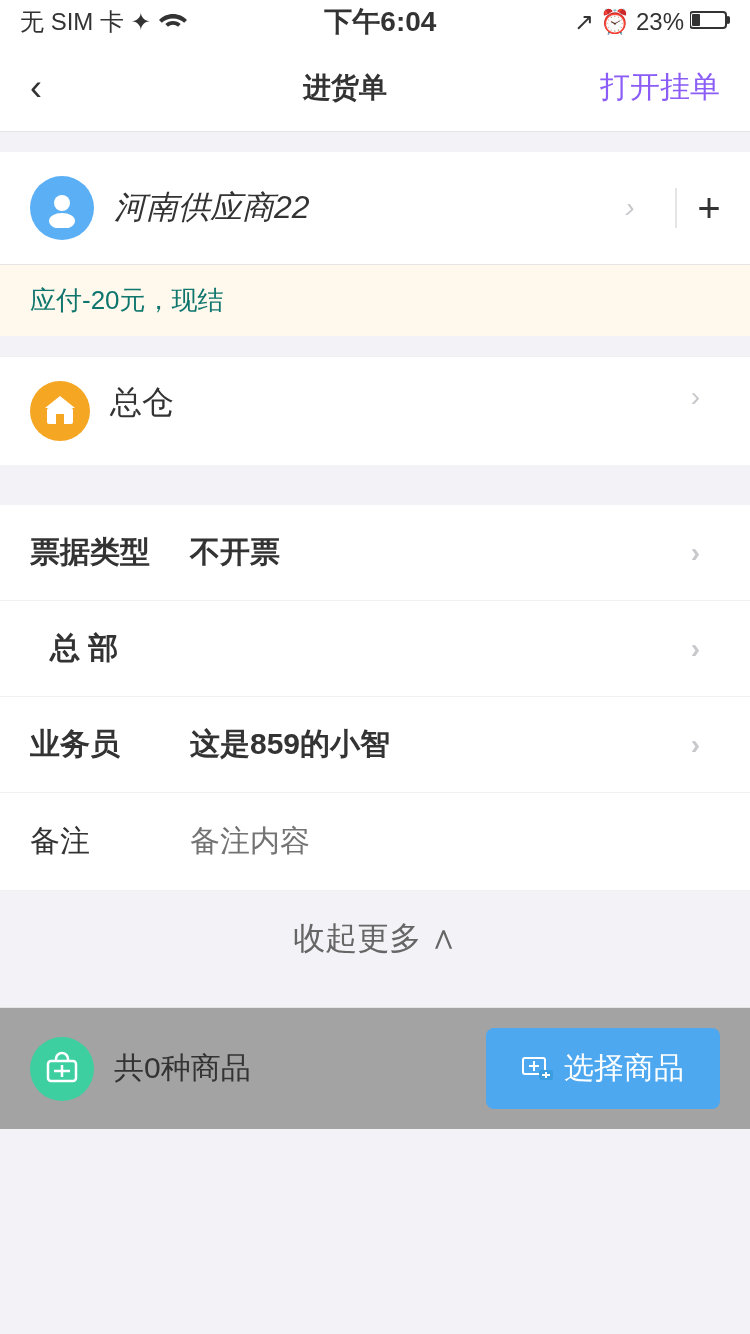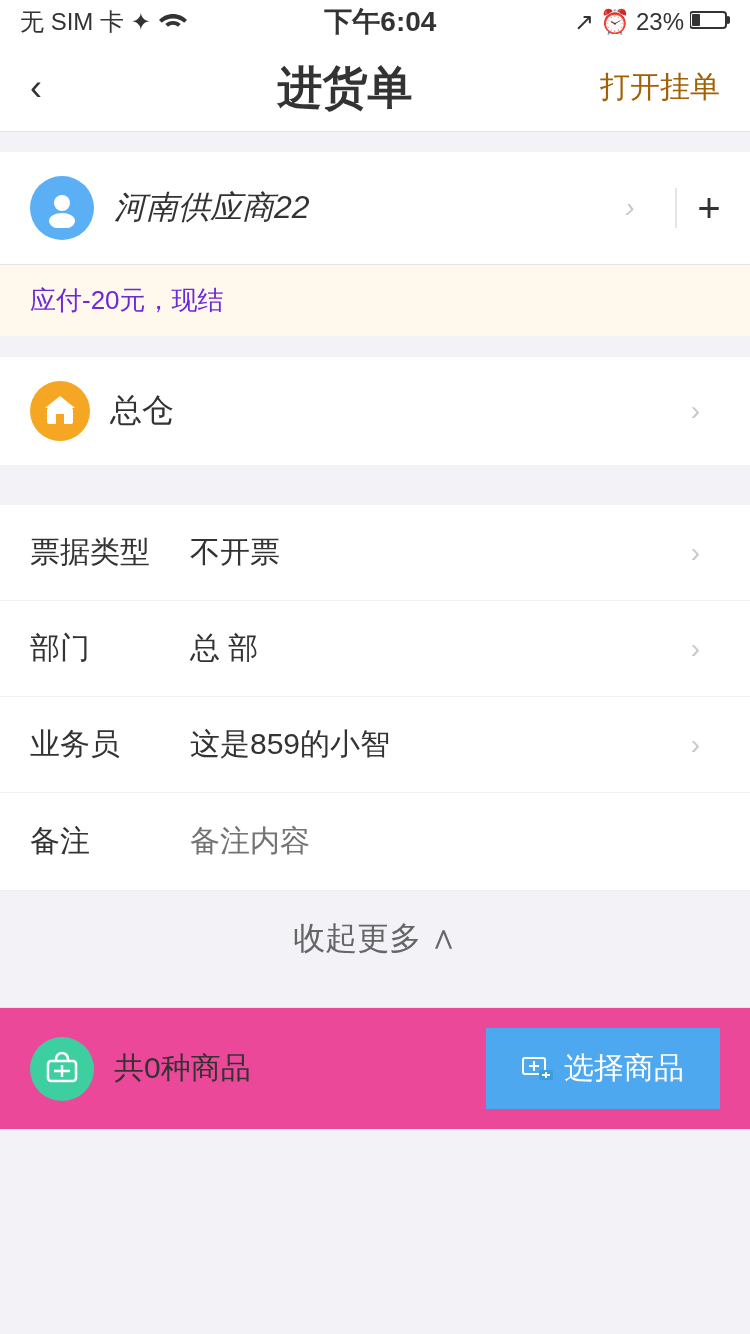--- a/index.html
+++ b/index.html
@@ -40,27 +40,27 @@
       padding: 0 30px;
       border-bottom: 1px solid #e5e5e5;
     }
     .nav-back {
       font-size: 36px;
       color: #333;
       cursor: pointer;
       width: 60px;
     }
     .nav-title {
-      font-size: 45px;
+      font-size: 28px;
       font-weight: 600;
       color: #333;
     }
     .nav-action {
       font-size: 30px;
-      color: #a16207;
+      color: #8b5cf6;
       cursor: pointer;
     }
 
     
     .section-gap {
       height: 20px;
       background: #f2f2f7;
     }
 
     
@@ -110,27 +110,26 @@
       height: 40px;
       background: #e5e5e5;
       margin: 0 20px;
     }
 
     
     .notice-bar {
       background: #fff8ec;
       padding: 18px 30px;
       font-size: 26px;
-      color: #6d28d9;
+      color: #0f766e;
     }
 
     
     .warehouse-row {
       display: flex;
-      align-items: center;
       padding: 24px 30px;
       background: #fff;
       border-top: 1px solid #f0f0f0;
     }
     .warehouse-icon {
       width: 60px;
       height: 60px;
       border-radius: 50%;
       background: #f5a623;
       display: flex;
@@ -150,20 +149,21 @@
       background: #fff;
       margin-top: 20px;
     }
     .form-row {
       display: flex;
       align-items: center;
       padding: 0 30px;
       height: 96px;
       border-bottom: 1px solid #f0f0f0;
       background: #fff;
+      font-weight: bold;
     }
     .form-row:last-child {
       border-bottom: none;
     }
     .form-label {
       font-size: 30px;
       color: #333;
       width: 140px;
       flex-shrink: 0;
     }
@@ -191,21 +191,21 @@
       background: #f2f2f7;
       text-align: center;
       padding: 26px 0;
       font-size: 32px;
       color: #666;
       cursor: pointer;
     }
 
     
     .bottom-bar {
-      background: #ec4899;
+      background: #a3a3a3;
       display: flex;
       align-items: center;
       padding: 20px 30px;
       border-top: 1px solid #e5e5e5;
       margin-top: 20px;
     }
     .product-icon {
       width: 64px;
       height: 64px;
       border-radius: 50%;
@@ -218,21 +218,21 @@
     }
     .product-count {
       flex: 1;
       font-size: 30px;
       color: #333;
     }
     .select-btn {
       background: #4da8f0;
       color: #fff;
       border: none;
-      border-radius: 0;
+      border-radius: 8px;
       padding: 20px 36px;
       font-size: 30px;
       display: flex;
       align-items: center;
       gap: 10px;
       cursor: pointer;
     }
 
     
     .page-content {
@@ -312,21 +312,20 @@
   <div class="form-section">
     <div class="section-gap"></div>
 
     <div class="form-row">
       <span class="form-label">票据类型</span>
       <span class="form-value">不开票</span>
       <span class="chevron">›</span>
     </div>
 
     <div class="form-row">
-      <span class="form-label">部门</span>
       <span class="form-value">总 部</span>
       <span class="chevron">›</span>
     </div>
 
     <div class="form-row">
       <span class="form-label">业务员</span>
       <span class="form-value">这是859的小智</span>
       <span class="chevron">›</span>
     </div>
 

